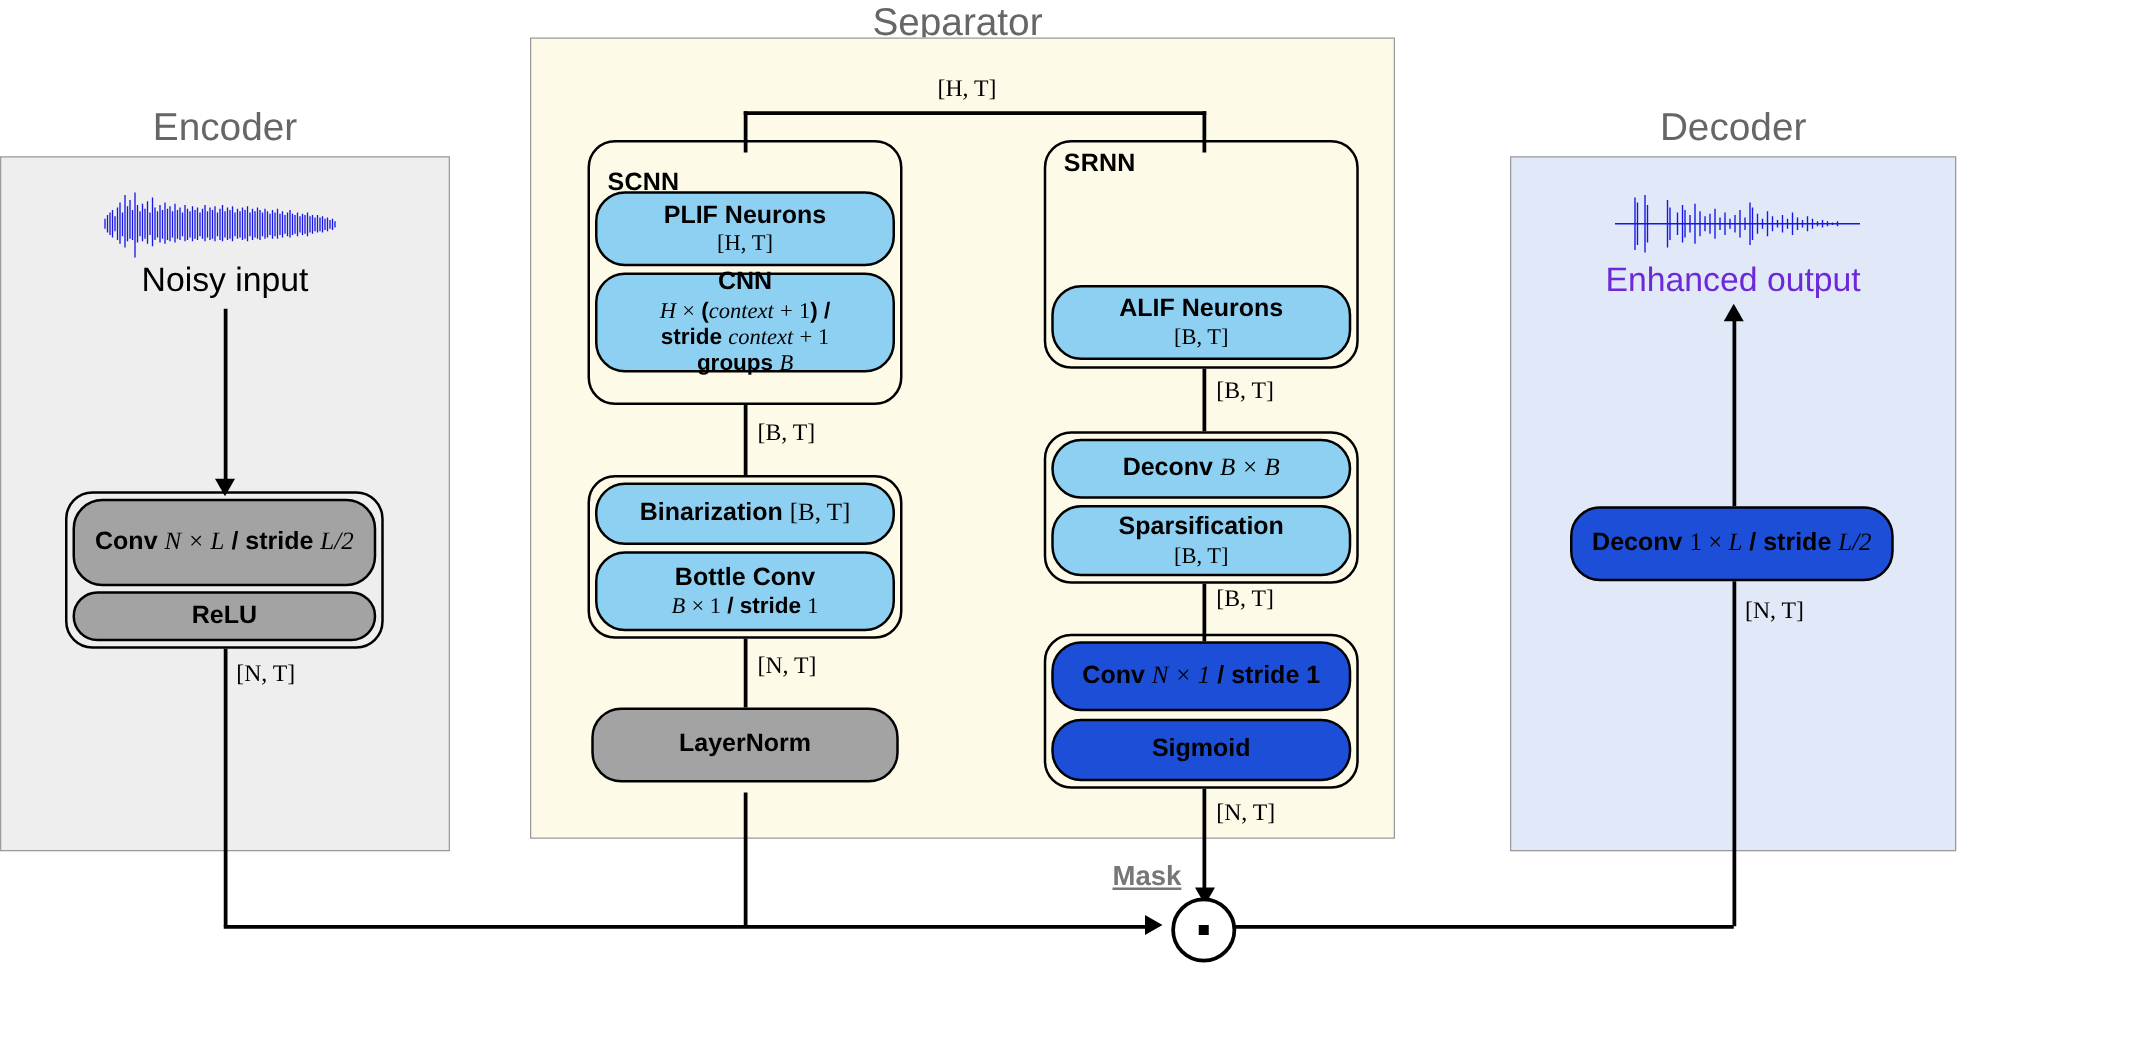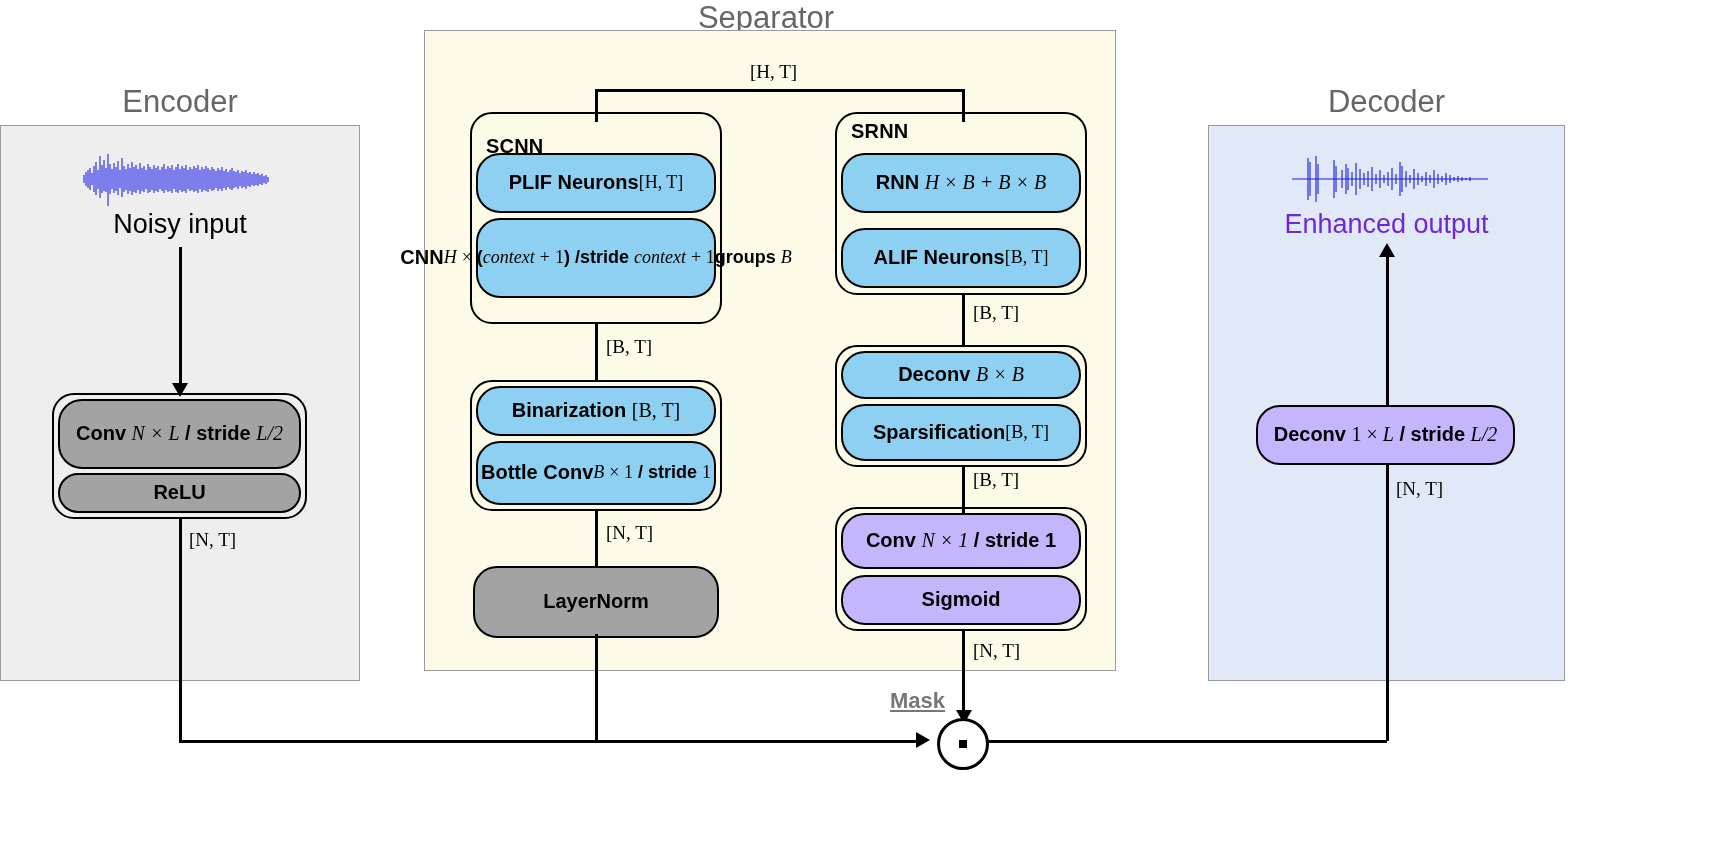--- a/index.html
+++ b/index.html
@@ -13,26 +13,26 @@
                text-align:center;white-space:nowrap;}
 
   
   .group{position:absolute;box-sizing:border-box;border:2.5px solid #000;
          border-radius:22px;background:transparent;}
   .group-label{position:absolute;font-size:20px;font-weight:700;color:#000;
                letter-spacing:.2px;}
 
   
   .node{position:absolute;box-sizing:border-box;border:2.5px solid #000;
-        border-radius:24px;display:flex;flex-direction:row;
+        border-radius:24px;display:flex;flex-direction:column;
         align-items:center;justify-content:center;text-align:center;
         color:#000;line-height:1.18;}
   .blue{background:#8ed0f2;}
   .yellow{background:#a3a3a3;}
-  .orange{background:#c4b5fd;}
+  .orange{background:#1d4ed8;}
   .n-l1{font-size:20px;font-weight:700;white-space:nowrap;}
   .n-l2{font-size:18px;font-weight:700;white-space:nowrap;}
   .mathi{font-family:"Liberation Serif","DejaVu Serif",serif;
          font-style:italic;font-weight:400;}
   .mathr{font-family:"Liberation Serif","DejaVu Serif",serif;
          font-style:normal;font-weight:400;}
 
   
   .vline{position:absolute;background:#000;width:3px;}
   .hline{position:absolute;background:#000;height:3px;}
@@ -216,31 +216,28 @@
     <div class="n-l1"><span>Binarization </span><span class="mathr" style="font-weight:400;">[B, T]</span></div>
   </div>
   <div class="node blue" style="left:476px;top:441px;width:240px;height:64px;">
     <div class="n-l1">Bottle Conv</div>
     <div class="n-l2"><span class="mathi">B</span> <span class="mathr">× 1</span> / stride <span class="mathr">1</span></div>
   </div>
 
   <div class="vline" style="left:595px;top:511px;height:55px;"></div>
   <div class="dim" style="left:606px;top:522px;">[N, T]</div>
 
-  <div class="node yellow" style="left:473px;top:566px;width:246px;height:72px;">
+  <div class="node yellow" style="left:473px;top:566px;width:246px;height:60px;">
     <div class="n-l1">LayerNorm</div>
   </div>
 
   <div class="vline" style="left:595px;top:634px;height:107px;"></div>
 
   <div class="group" style="left:835px;top:112px;width:252px;height:183px;"></div>
   <div class="group-label" style="left:851px;top:120px;">SRNN</div>
-  <div class="node blue" style="left:841px;top:153px;width:240px;height:60px;">
-    <div class="n-l1"><span>RNN </span><span class="mathi">H × B + B × B</span></div>
-  </div>
   <div class="node blue" style="left:841px;top:228px;width:240px;height:60px;">
     <div class="n-l1">ALIF Neurons</div>
     <div class="n-l2 mathr">[B, T]</div>
   </div>
 
   <div class="vline" style="left:962px;top:295px;height:50px;"></div>
   <div class="dim" style="left:973px;top:302px;">[B, T]</div>
 
   <div class="group" style="left:835px;top:345px;width:252px;height:122px;"></div>
   <div class="node blue" style="left:841px;top:351px;width:240px;height:48px;">

